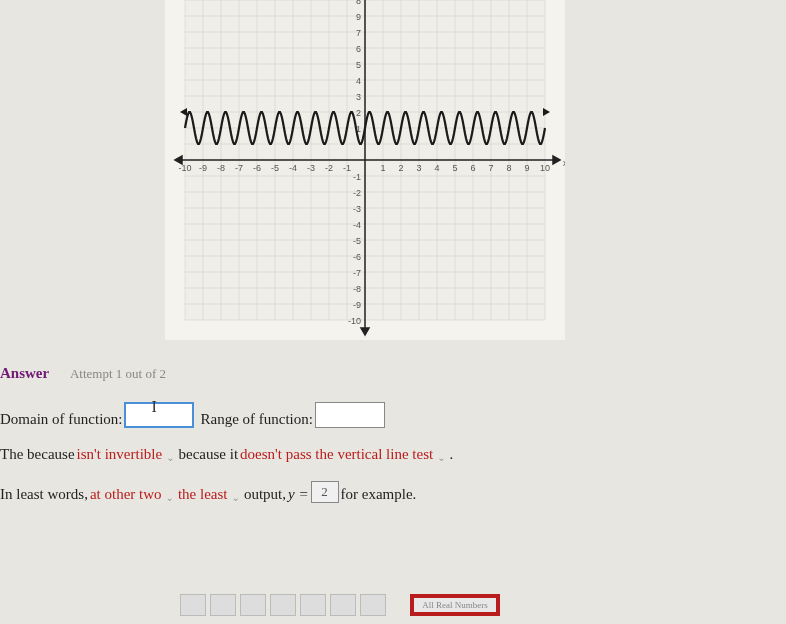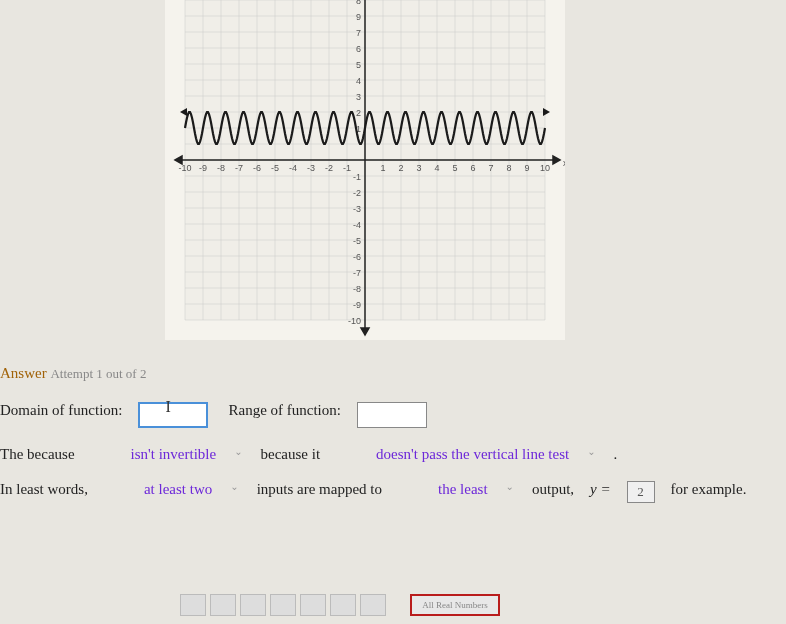--- a/index.html
+++ b/index.html
@@ -36,35 +36,36 @@
       top: 365px;
       width: 100%;
       padding: 0 0 0 0;
     }
     .answer-header {
       font-size: 15px;
       color: #666;
       margin-bottom: 20px;
     }
     .answer-label {
-      font-weight: normal;
-      color: #a16207;
+      font-weight: bold;
+      color: #701a75;
     }
     .attempt-text {
       color: #888;
       font-size: 13px;
+      margin-left: 17px;
     }
     .form-row {
       margin: 18px 0;
       font-size: 15px;
       color: #222;
       display: flex;
-      align-items: flex-start;
+      align-items: flex-end;
       flex-wrap: wrap;
-      gap: 16px;
+      gap: 2px;
     }
     .input-box {
       border: 2px solid #4a90d9;
       background: #fff;
       width: 70px;
       height: 26px;
       display: inline-block;
       vertical-align: middle;
       position: relative;
     }
@@ -84,22 +85,21 @@
       background: #f0f0f0;
       width: 28px;
       height: 22px;
       display: inline-flex;
       align-items: center;
       justify-content: center;
       font-size: 13px;
       color: #555;
     }
     .dropdown-text {
-      color: #6d28d9;
-      margin-left: 40px;
+      color: #b91c1c;
     }
     .dropdown-caret {
       font-size: 10px;
       color: #999;
       margin: 0 2px;
     }
     .footer-buttons {
       position: absolute;
       bottom: 8px;
       left: 180px;
@@ -109,21 +109,21 @@
     .footer-btn {
       width: 26px;
       height: 22px;
       background: #ddd;
       border: 1px solid #bbb;
     }
     .footer-btn-wide {
       width: 90px;
       height: 22px;
       background: #e8e8e8;
-      border: 2px solid #b91c1c;
+      border: 4px solid #b91c1c;
       font-size: 9px;
       color: #888;
       display: flex;
       align-items: center;
       justify-content: center;
       margin-left: 20px;
     }
     .axis-label {
       font-size: 9px;
       fill: #555;
@@ -263,23 +263,22 @@
     <span class="dropdown-text">isn't invertible</span>
     <span class="dropdown-caret">⌄</span>
     <span>because it</span>
     <span class="dropdown-text">doesn't pass the vertical line test</span>
     <span class="dropdown-caret">⌄</span>
     <span>.</span>
   </div>
 
   <div class="form-row">
     <span>In least words,</span>
-    <span class="dropdown-text">at least two</span>
-    <span class="dropdown-caret">⌄</span>
-    <span>inputs are mapped to</span>
+    <span class="dropdown-text">at other two</span>
+    <span class="dropdown-caret">⌄</span>
     <span class="dropdown-text">the least</span>
     <span class="dropdown-caret">⌄</span>
     <span>output,</span>
     <span style="font-style:italic">y =</span>
     <span class="input-box-small">2</span>
     <span>for example.</span>
   </div>
 </div>
 
 <div class="footer-buttons">

